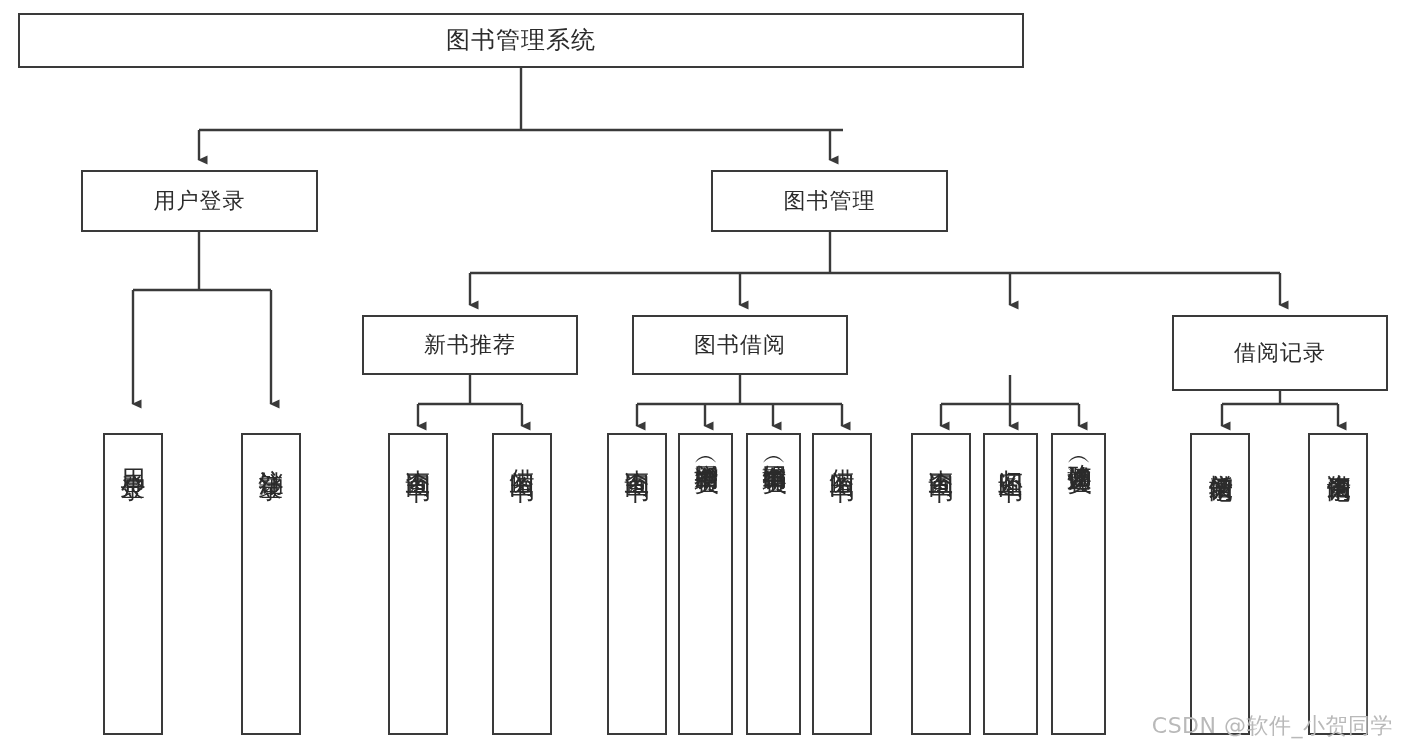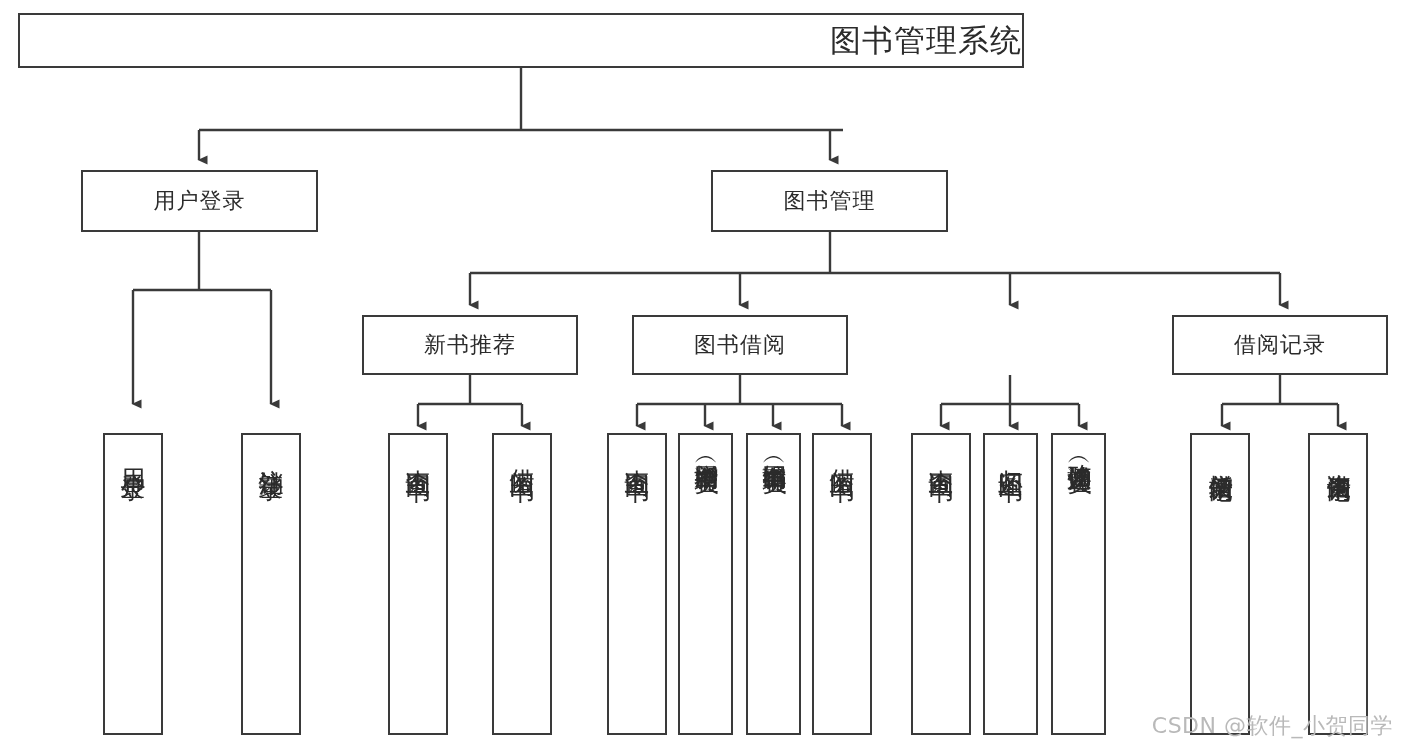--- a/index.html
+++ b/index.html
@@ -34,22 +34,21 @@
     align-items: center;
     justify-content: center;
     color: #2b2b2b;
   }
   .node.horizontal {
     font-size: 22px;
     letter-spacing: 1px;
     line-height: 1.2;
   }
   .node.root {
-    font-size: 31px;
-    justify-content: flex-end;
+    font-size: 24px;
   }
   .node.leaf {
     align-items: flex-start;
     justify-content: center;
     padding-top: 14px;
   }
   .vtext {
     writing-mode: vertical-rl;
     text-orientation: upright;
     font-size: 25px;
@@ -140,21 +139,21 @@
   <div class="node horizontal" style="left:711px; top:170px; width:237px; height:62px;text-align:right;">
     <span class="htext">图书管理</span>
   </div>
 
   <div class="node horizontal" style="left:362px; top:315px; width:216px; height:60px;">
     <span class="htext">新书推荐</span>
   </div>
   <div class="node horizontal" style="left:632px; top:315px; width:216px; height:60px;">
     <span class="htext">图书借阅</span>
   </div>
-  <div class="node horizontal" style="left:1172px; top:315px; width:216px; height:60px;">
+  <div class="node horizontal" style="left:1172px; top:315px; width:216px; height:76px;">
     <span class="htext">借阅记录</span>
   </div>
 
   <div class="node leaf" style="left:103px; top:433px; width:60px; height:302px;">
     <span class="vtext">用户登录</span>
   </div>
   <div class="node leaf" style="left:241px; top:433px; width:60px; height:302px;">
     <span class="vtext">注销登录</span>
   </div>
 

